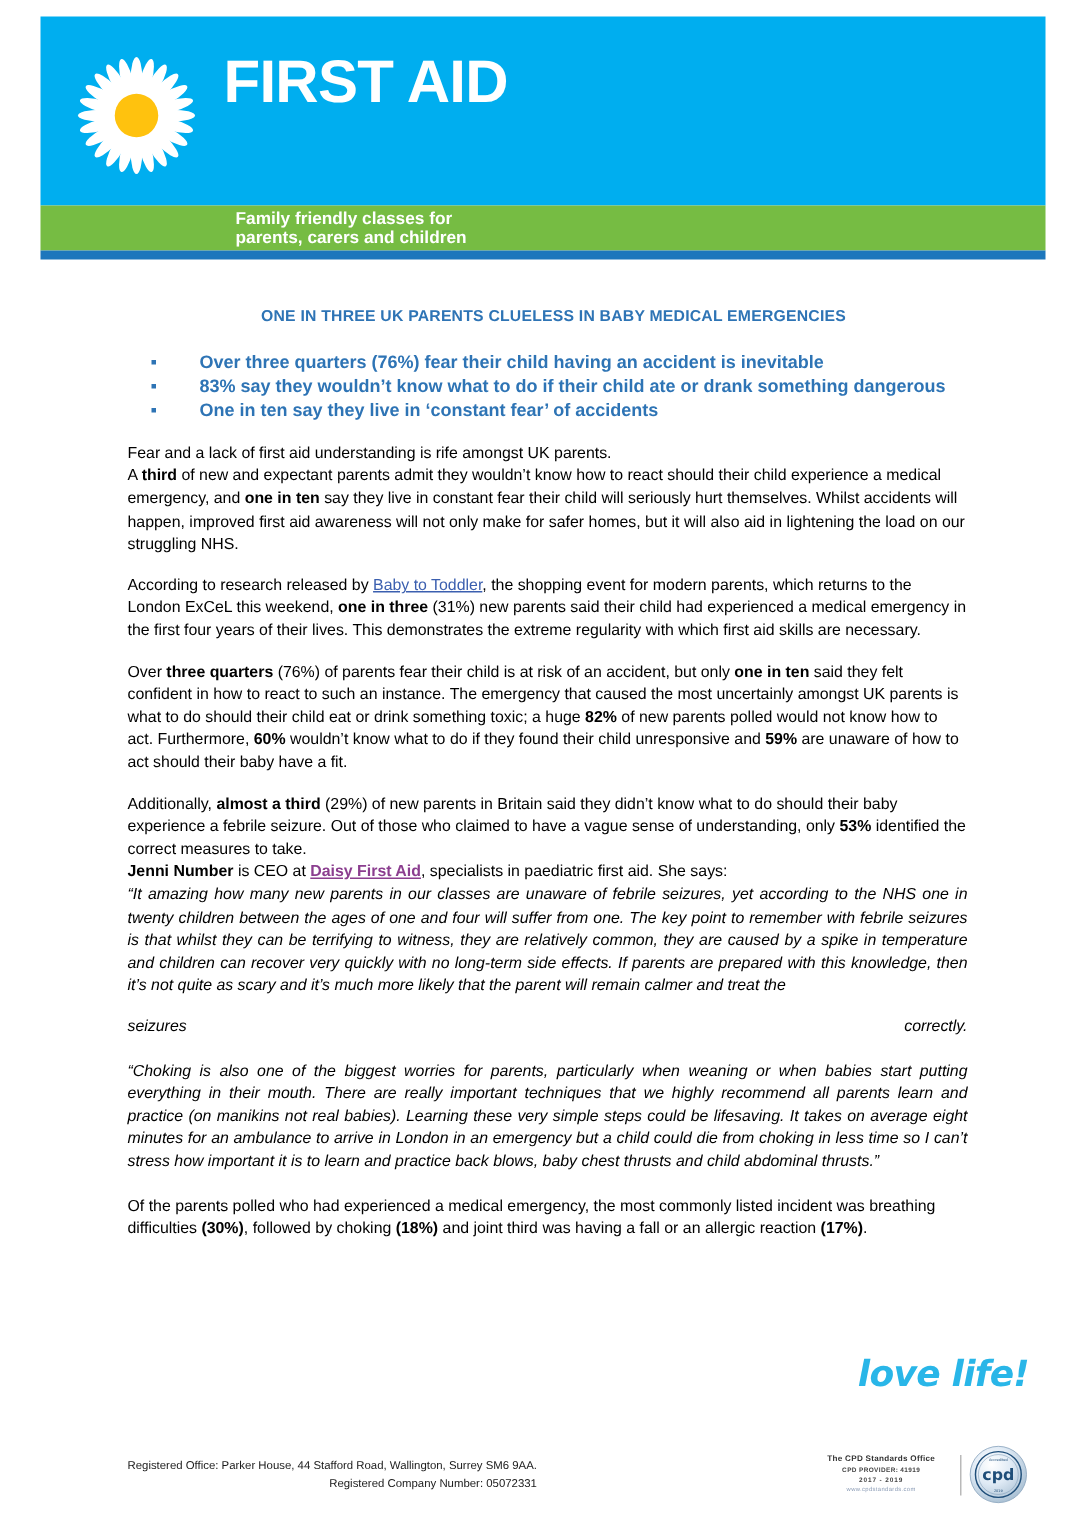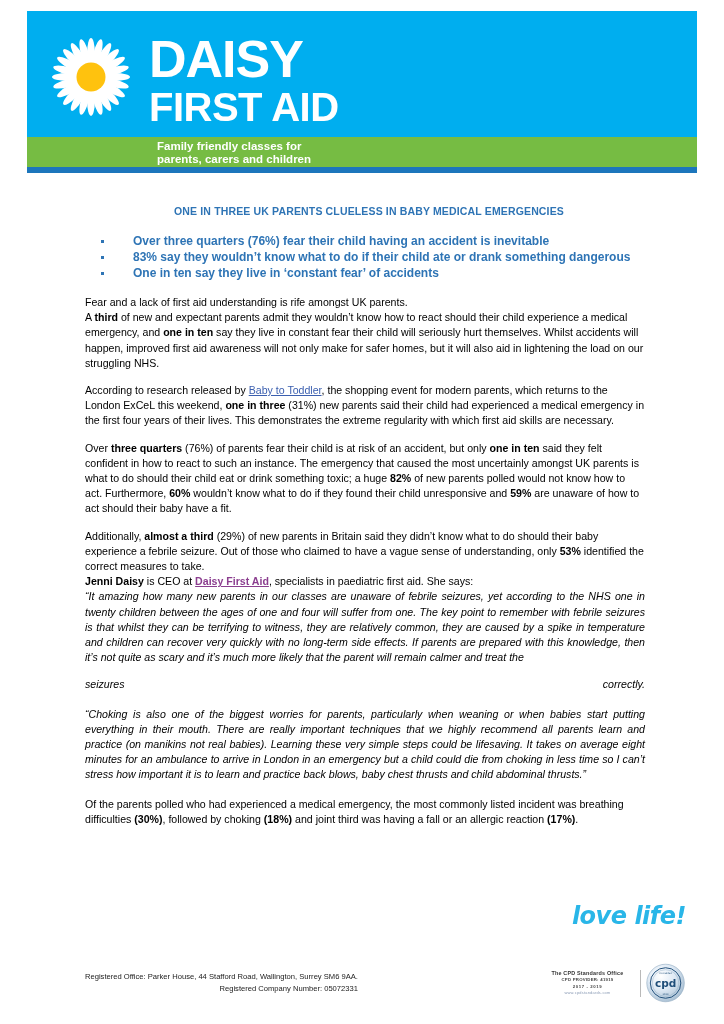--- a/index.html
+++ b/index.html
@@ -268,21 +268,20 @@
           <ellipse cx="50" cy="26" rx="3.9" ry="15" fill="#ffffff" transform="rotate(285 50 50)"></ellipse>
           <ellipse cx="50" cy="26" rx="3.9" ry="15" fill="#ffffff" transform="rotate(300 50 50)"></ellipse>
           <ellipse cx="50" cy="26" rx="3.9" ry="15" fill="#ffffff" transform="rotate(315 50 50)"></ellipse>
           <ellipse cx="50" cy="26" rx="3.9" ry="15" fill="#ffffff" transform="rotate(330 50 50)"></ellipse>
           <ellipse cx="50" cy="26" rx="3.9" ry="15" fill="#ffffff" transform="rotate(345 50 50)"></ellipse>
         </g>
       <circle cx="50" cy="50" r="14.5" fill="#FFC20E"></circle>
     </svg>
 
     <div class="brand">
-      <span class="brand-line1">DAISY</span>
       <span class="brand-line2">FIRST AID</span>
     </div>
 
     <div class="tagline">
       <span>Family friendly classes for</span>
       <span>parents, carers and children</span>
     </div>
   </div>
 
   <div class="content">
@@ -296,21 +295,21 @@
     </ul>
 
     <p class="body"><span>Fear and a lack of first aid understanding is rife amongst UK parents.</span><br><span>A </span><b>third</b><span> of new and expectant parents admit they wouldn’t know how to react should their child experience a medical emergency, and </span><b>one in ten</b><span> say they live in constant fear their child will seriously hurt themselves. Whilst accidents will happen, improved first aid awareness will not only make for safer homes, but it will also aid in lightening the load on our struggling NHS.</span></p>
 
     <p class="body"><span>According to research released by </span><a class="link-blue" href="#">Baby to Toddler</a><span>, the shopping event for modern parents, which returns to the London ExCeL this weekend, </span><b>one in three</b><span> (31%) new parents said their child had experienced a medical emergency in the first four years of their lives. This demonstrates the extreme regularity with which first aid skills are necessary.</span></p>
 
     <p class="body"><span>Over </span><b>three quarters</b><span> (76%) of parents fear their child is at risk of an accident, but only </span><b>one in ten</b><span> said they felt confident in how to react to such an instance. The emergency that caused the most uncertainly amongst UK parents is what to do should their child eat or drink something toxic; a huge </span><b>82%</b><span> of new parents polled would not know how to act. Furthermore, </span><b>60%</b><span> wouldn’t know what to do if they found their child unresponsive and </span><b>59%</b><span> are unaware of how to act should their baby have a fit.</span></p>
 
     <p class="body tight"><span>Additionally, </span><b>almost a third</b><span> (29%) of new parents in Britain said they didn’t know what to do should their baby experience a febrile seizure. Out of those who claimed to have a vague sense of understanding, only </span><b>53%</b><span> identified the correct measures to take.</span></p>
 
-    <p class="body tight"><b>Jenni Daisy</b><span> is CEO at </span><a class="link-purple" href="#">Daisy First Aid</a><span>, specialists in paediatric first aid. She says:</span></p>
+    <p class="body tight"><b>Jenni Number</b><span> is CEO at </span><a class="link-purple" href="#">Daisy First Aid</a><span>, specialists in paediatric first aid. She says:</span></p>
 
     <p class="quote">“It amazing how many new parents in our classes are unaware of febrile seizures, yet according to the NHS one in twenty children between the ages of one and four will suffer from one. The key point to remember with febrile seizures is that whilst they can be terrifying to witness, they are relatively common, they are caused by a spike in temperature and children can recover very quickly with no long-term side effects. If parents are prepared with this knowledge, then it’s not quite as scary and it’s much more likely that the parent will remain calmer and treat the</p>
     <div class="quote-last-line">
       <span>seizures</span>
       <span>correctly.</span>
     </div>
 
     <p class="quote" style="margin-top:14px">“Choking is also one of the biggest worries for parents, particularly when weaning or when babies start putting everything in their mouth. There are really important techniques that we highly recommend all parents learn and practice (on manikins not real babies). Learning these very simple steps could be lifesaving. It takes on average eight minutes for an ambulance to arrive in London in an emergency but a child could die from choking in less time so I can’t stress how important it is to learn and practice back blows, baby chest thrusts and child abdominal thrusts.”</p>
 
     <p class="body" style="margin-top:14px"><span>Of the parents polled who had experienced a medical emergency, the most commonly listed incident was breathing difficulties </span><b>(30%)</b><span>, followed by choking </span><b>(18%)</b><span> and joint third was having a fall or an allergic reaction </span><b>(17%)</b><span>.</span></p>

